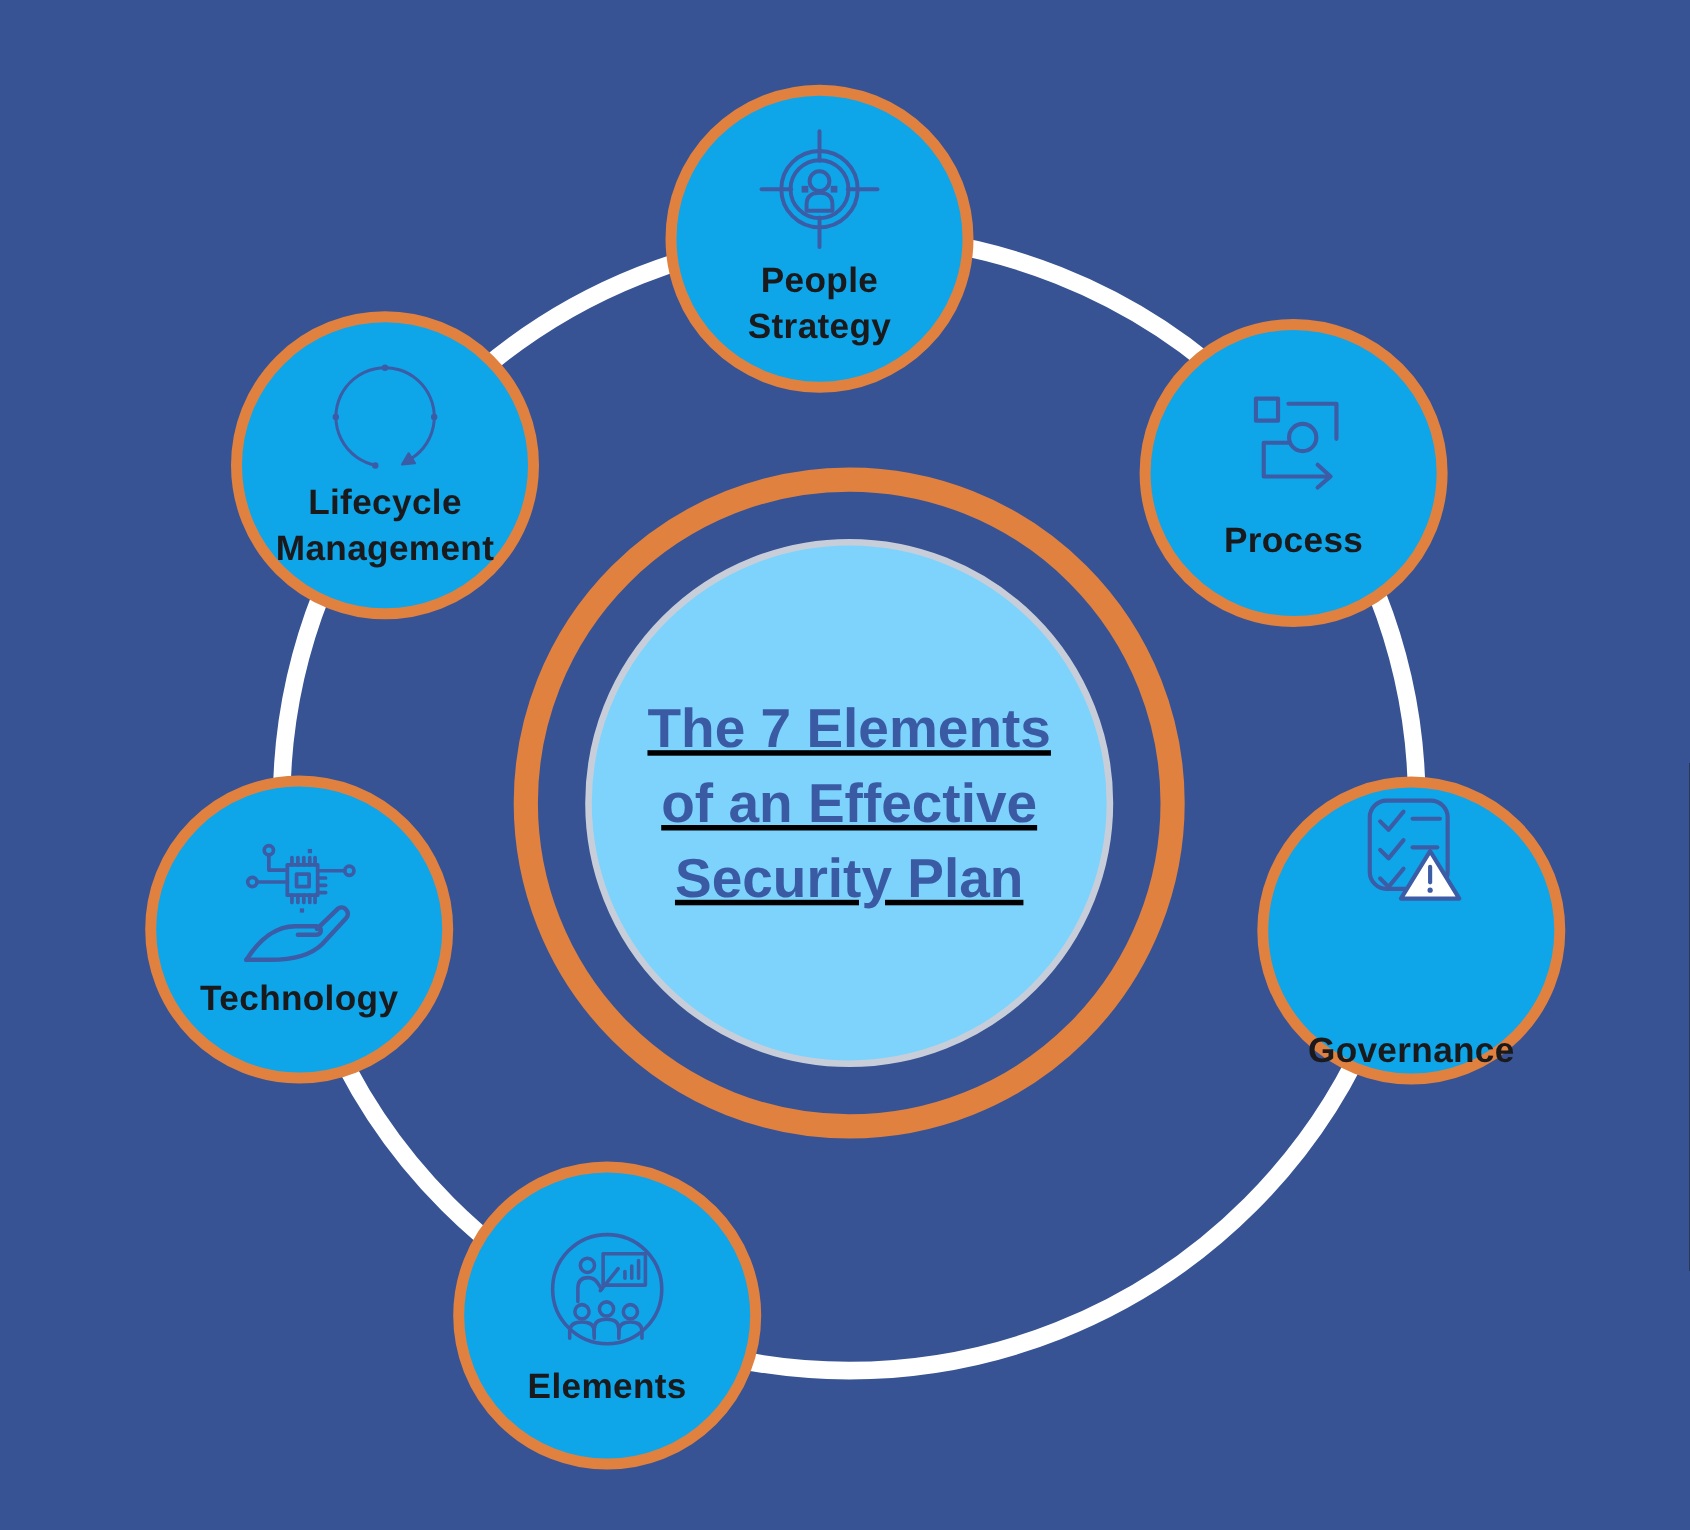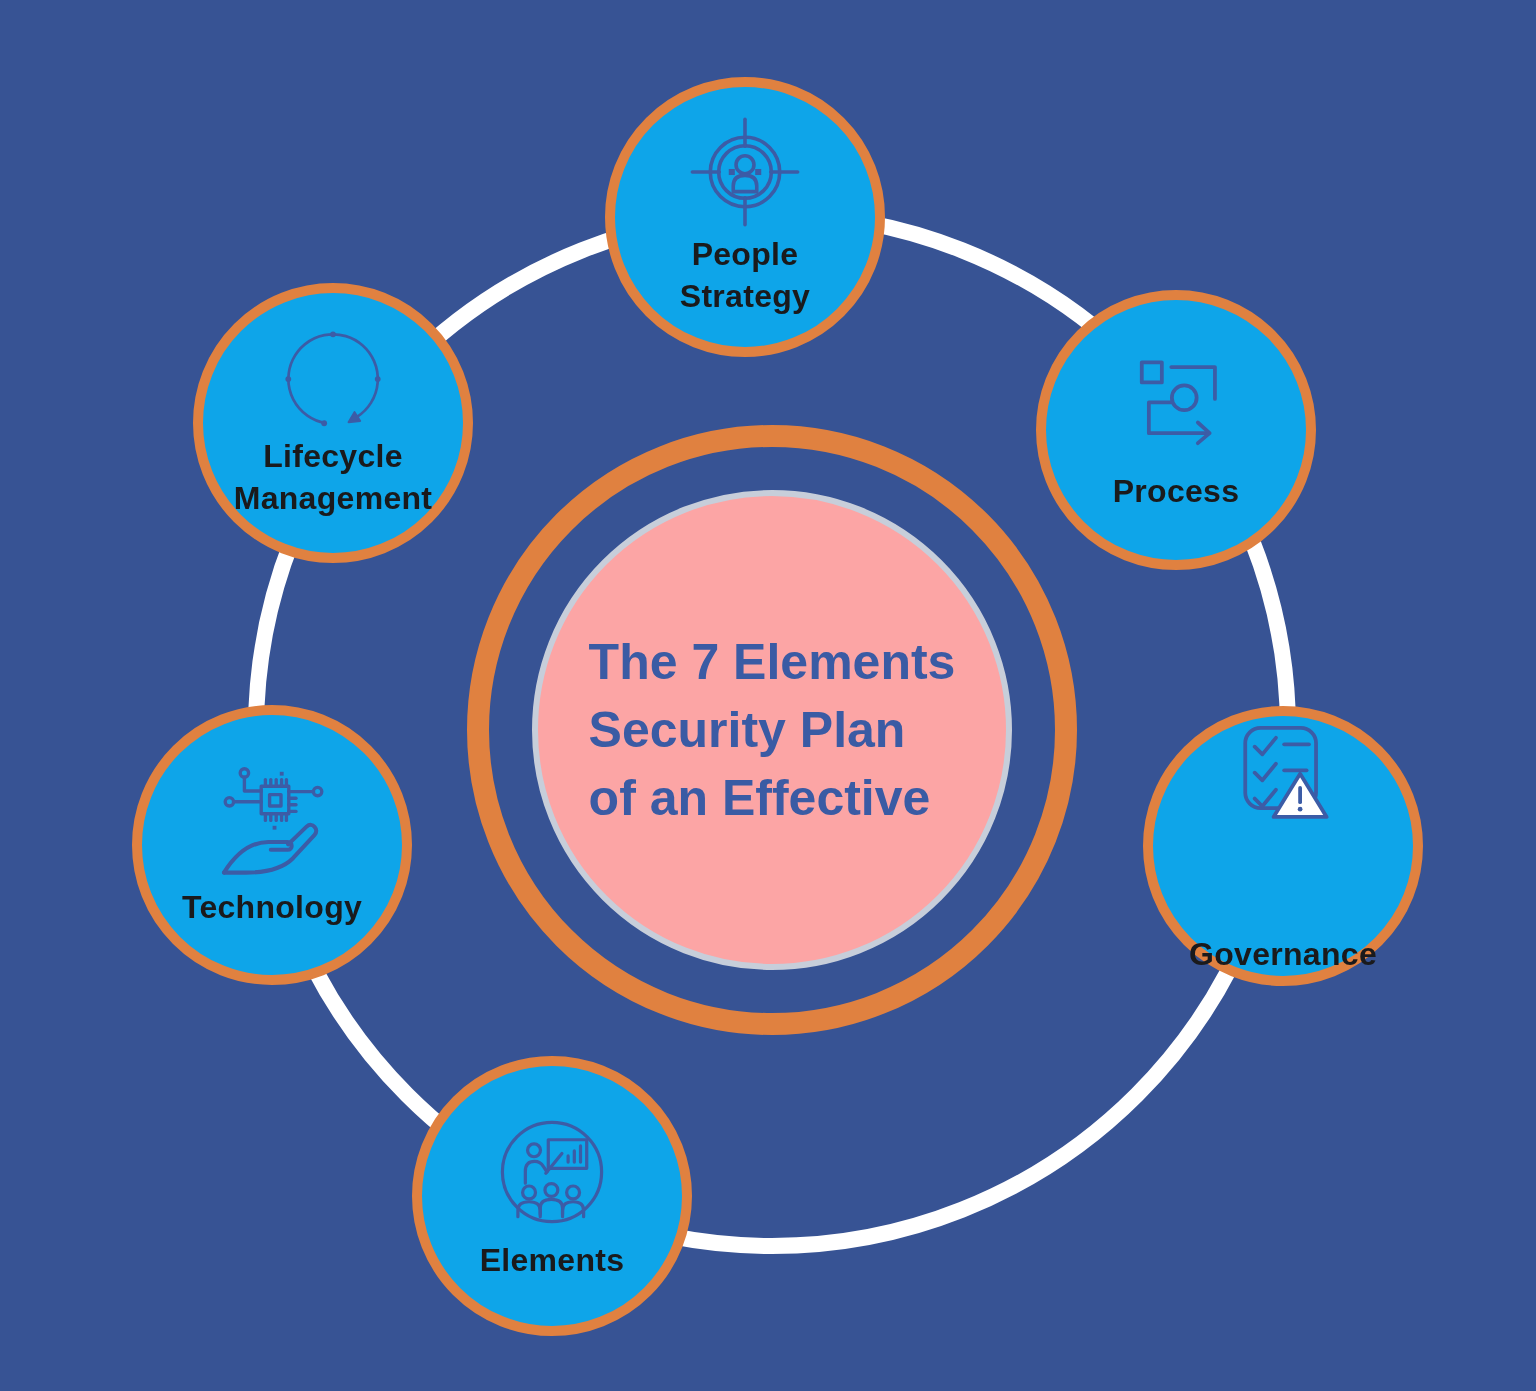--- a/index.html
+++ b/index.html
@@ -20,43 +20,43 @@
     line-height:1.3; white-space:pre-line; letter-spacing:0.3px;
   }
   .node-icon { display:block; }
   .node-icon * { vector-effect:none; }
   .center-ring {
     position:absolute; left:467px; top:425px; width:566px; height:566px;
     border:22px solid #E08140; border-radius:50%; z-index:2;
   }
   .center-circle {
     position:absolute; left:532px; top:490px; width:468px; height:468px;
-    background:#fca5a5; border:6px solid #C7CEDA; border-radius:50%;
+    background:#7dd3fc; border:6px solid #C7CEDA; border-radius:50%;
     display:flex; flex-direction:column; align-items:center; justify-content:center;
-    z-index:3; text-align:left;
+    z-index:3; text-align:center;text-decoration:underline;
   }
   .center-title { font-size:50px; font-weight:700; color:#3A5BA4; line-height:1.36; }
   svg.node-icon { stroke:#3C5CA6; fill:none; stroke-width:3.2; stroke-linecap:round; stroke-linejoin:round; }
 </style>
 </head>
 <body>
 
 <div class="canvas">
 
   <svg class="ring-svg" width="1536" height="1391">
     <circle cx="772" cy="730" r="516" fill="none" stroke="#FFFFFF" stroke-width="16"></circle>
   </svg>
 
   <div class="center-ring"></div>
 
   <div class="center-circle">
     <div class="center-title">
       <div>The 7 Elements</div>
+      <div>of an Effective</div>
       <div>Security Plan</div>
-      <div>of an Effective</div>
     </div>
   </div>
 
   <div class="node" style="left:605px; top:77px;">
     <svg class="node-icon" width="112" height="112" viewBox="0 0 100 100">
       <circle cx="50" cy="50" r="31"></circle>
       <circle cx="50" cy="50" r="23.5"></circle>
       <line x1="50" y1="3" x2="50" y2="27"></line>
       <line x1="50" y1="73" x2="50" y2="97"></line>
       <line x1="3" y1="50" x2="27" y2="50"></line>
@@ -147,21 +147,21 @@
         <rect x="50.5" y="54" width="3.2" height="3.2" fill="#3C5CA6" stroke="none"></rect>
       </g>
       <g stroke-width="3.4">
         <path d="M10,93 C20,77 33,67.5 47,67.5 L63,67.5 C67.5,67.5 67.5,74 63,74 L49,74"></path>
         <path d="M10,93 L28,93 C47.5,93 59.5,89 67.5,81 L85.5,61.5 C89.5,57 83.5,50.5 79,54.5 L63.5,69.5"></path>
       </g>
     </svg>
     <div class="node-label">Technology</div>
   </div>
 
-  <div class="node" style="left:193px; top:283px;">
+  <div class="node" style="left:210px; top:283px;">
     <svg class="node-icon" width="110" height="104" viewBox="0 0 100 100">
       <path d="M42.5,93.3 A43,43 0 1 1 73.4,87.1" stroke-width="2.6"></path>
       <circle cx="50" cy="8" r="2.8" fill="#3C5CA6" stroke="none"></circle>
       <circle cx="7" cy="51" r="2.8" fill="#3C5CA6" stroke="none"></circle>
       <circle cx="93" cy="51" r="2.8" fill="#3C5CA6" stroke="none"></circle>
       <circle cx="41.5" cy="93.5" r="2.8" fill="#3C5CA6" stroke="none"></circle>
       <polygon points="65,92.5 76.1,91.3 70.7,82.9" fill="#3C5CA6" stroke="#3C5CA6" stroke-width="2"></polygon>
     </svg>
     <div class="node-label">Lifecycle
 Management</div>

